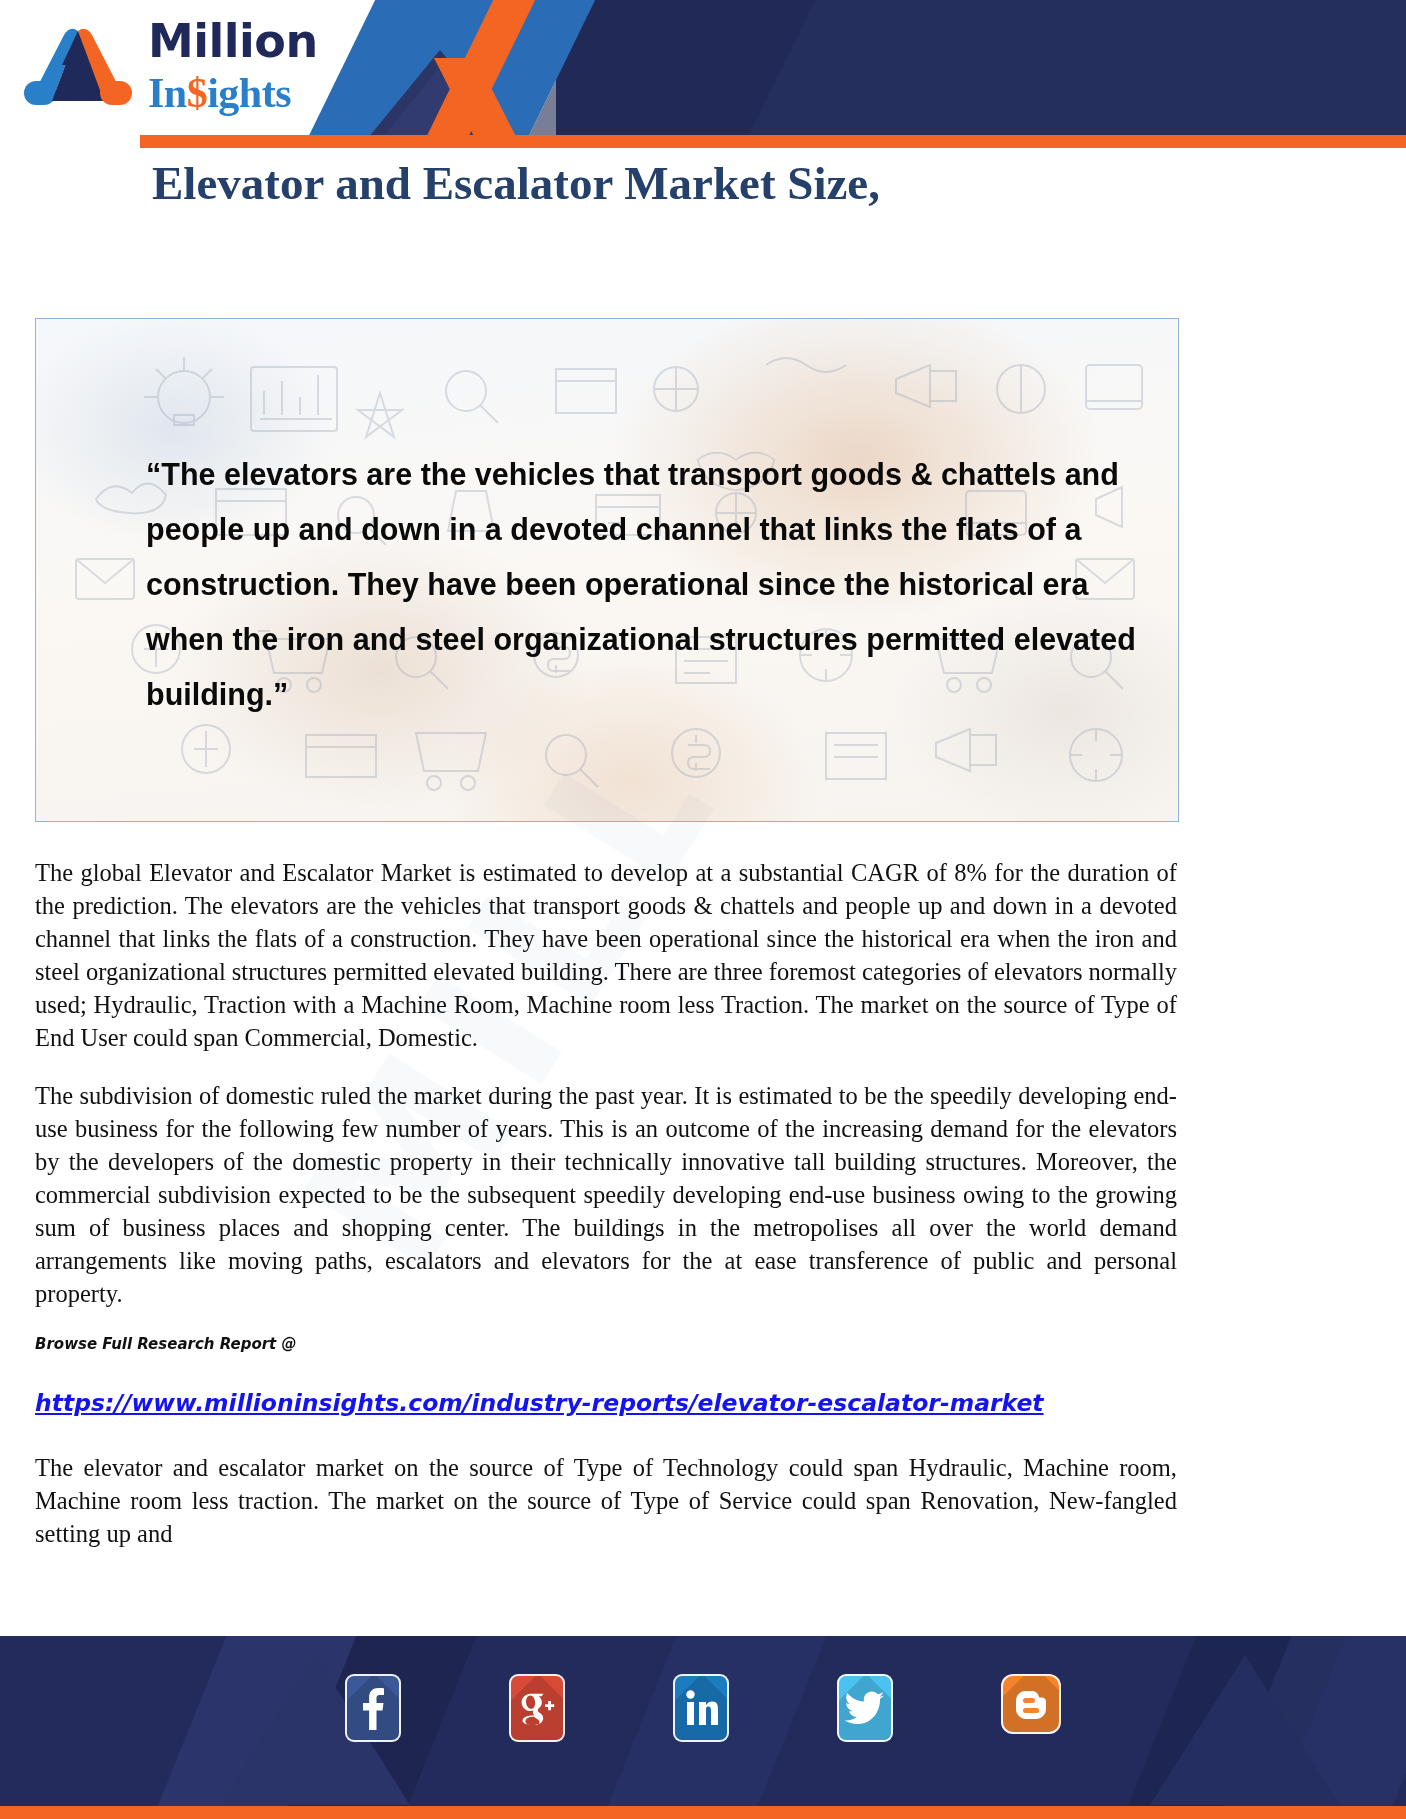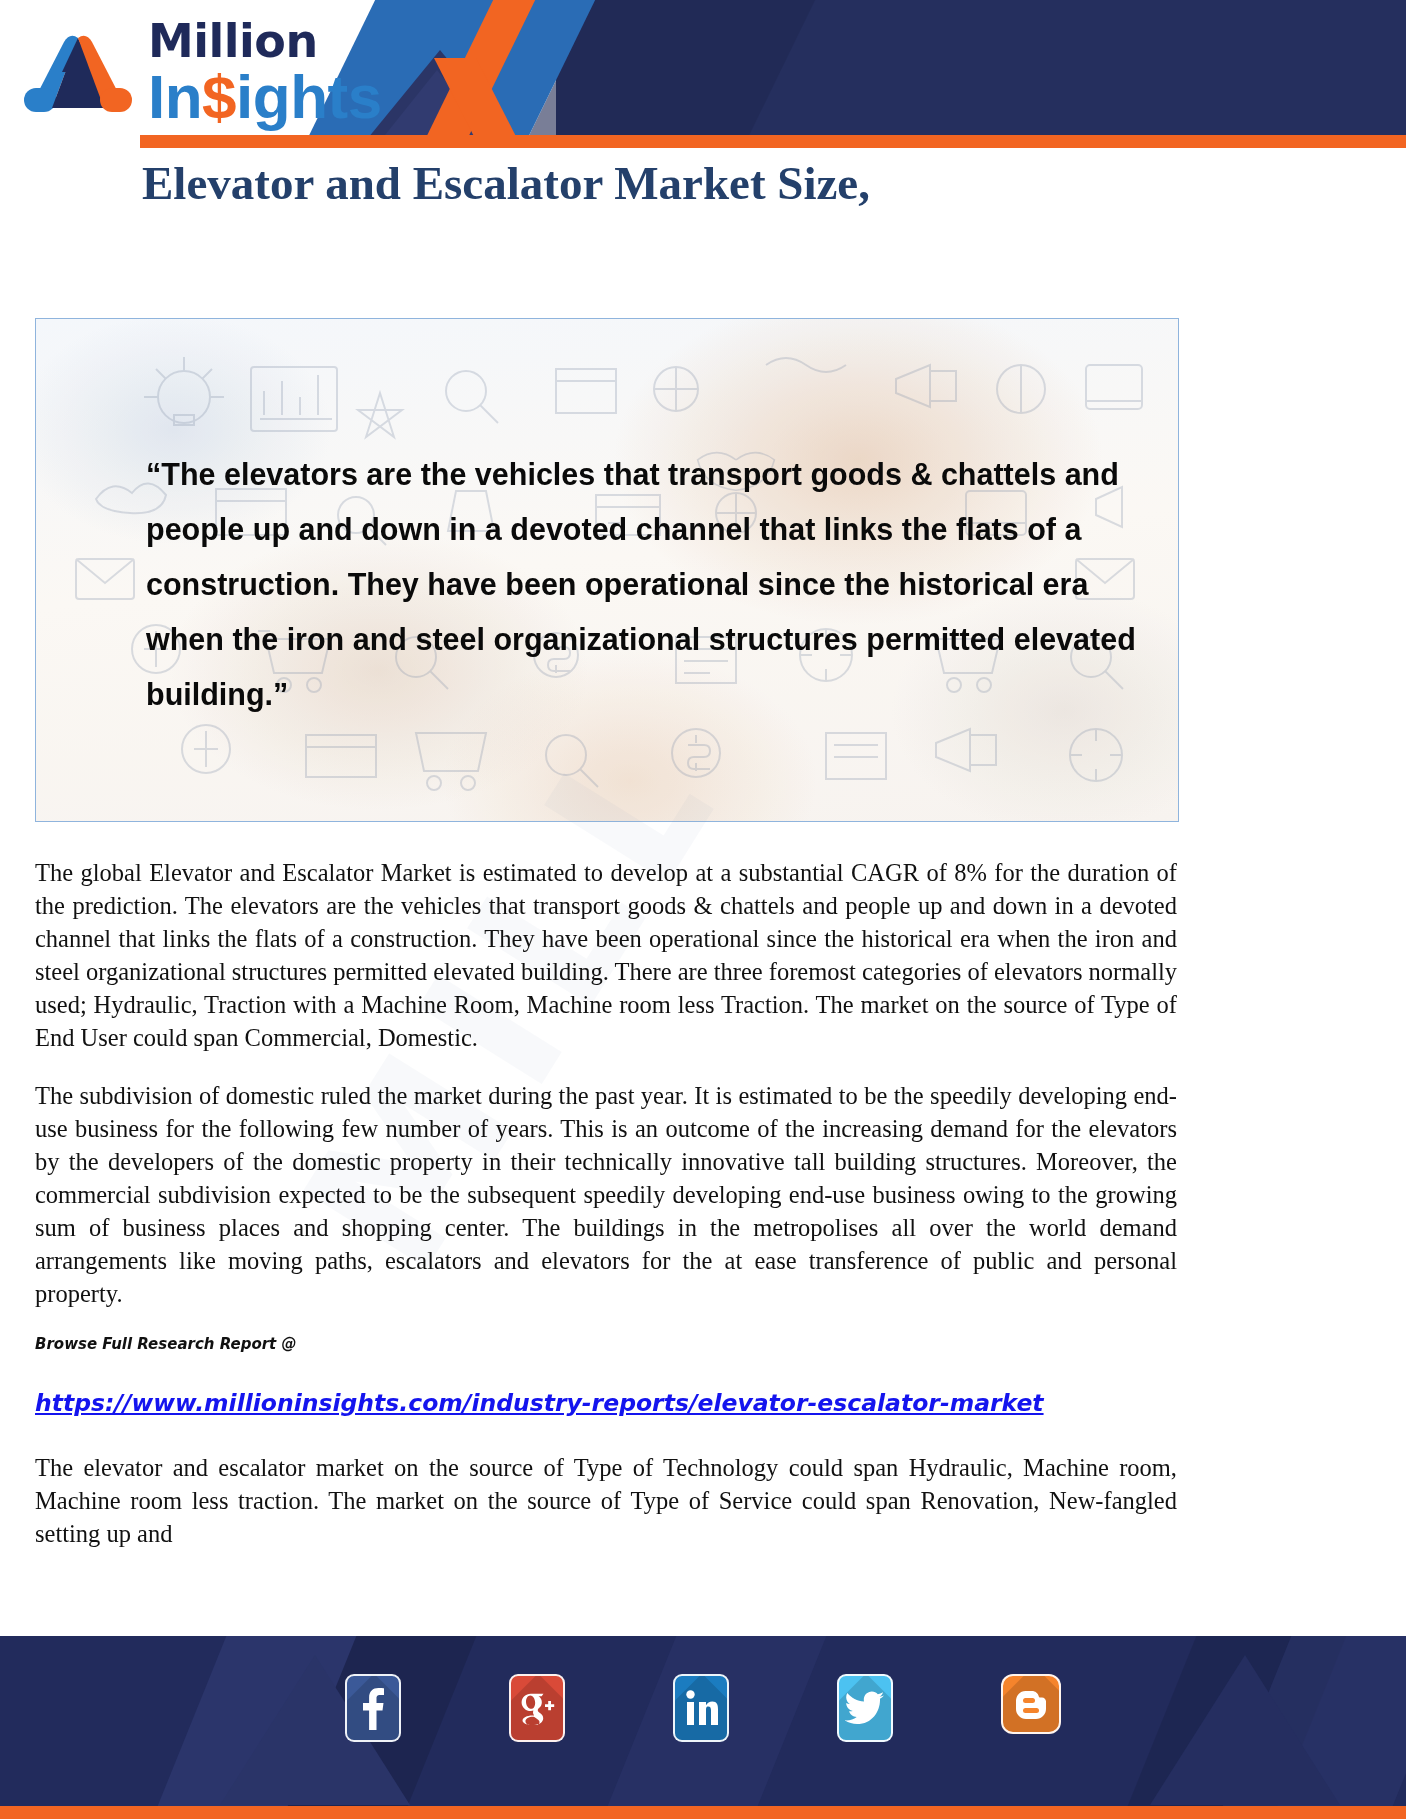--- a/index.html
+++ b/index.html
@@ -128,34 +128,34 @@
     line-height: 1.0;
   }
   .logo-line1 {
     font-family: "DejaVu Sans", sans-serif;
     font-size: 46px;
     font-weight: 600;
     color: #1f2a5a;
     letter-spacing: -0.5px;
   }
   .logo-line2 {
-    font-family: Liberation Sans, sans-serif;
-    font-size: 62px;
+    font-family: Liberation Serif, serif;
+    font-size: 42px;
     font-weight: 600;
     color: #2a7fc9;
     letter-spacing: -0.5px;
-    margin-top: 2px;
+    margin-top: 8px;
   }
   .logo-dollar { color: #f26522; }
 
   
   .title-block {
     position: absolute;
     top: 150px;
-    left: 142px;
+    left: 152px;
     width: 1100px;
   }
   .title-line {
     font-family: "Liberation Serif", serif;
     font-weight: bold;
     font-size: 47px;
     line-height: 1.42;
     color: #24406b;
     letter-spacing: 0px;
   }

